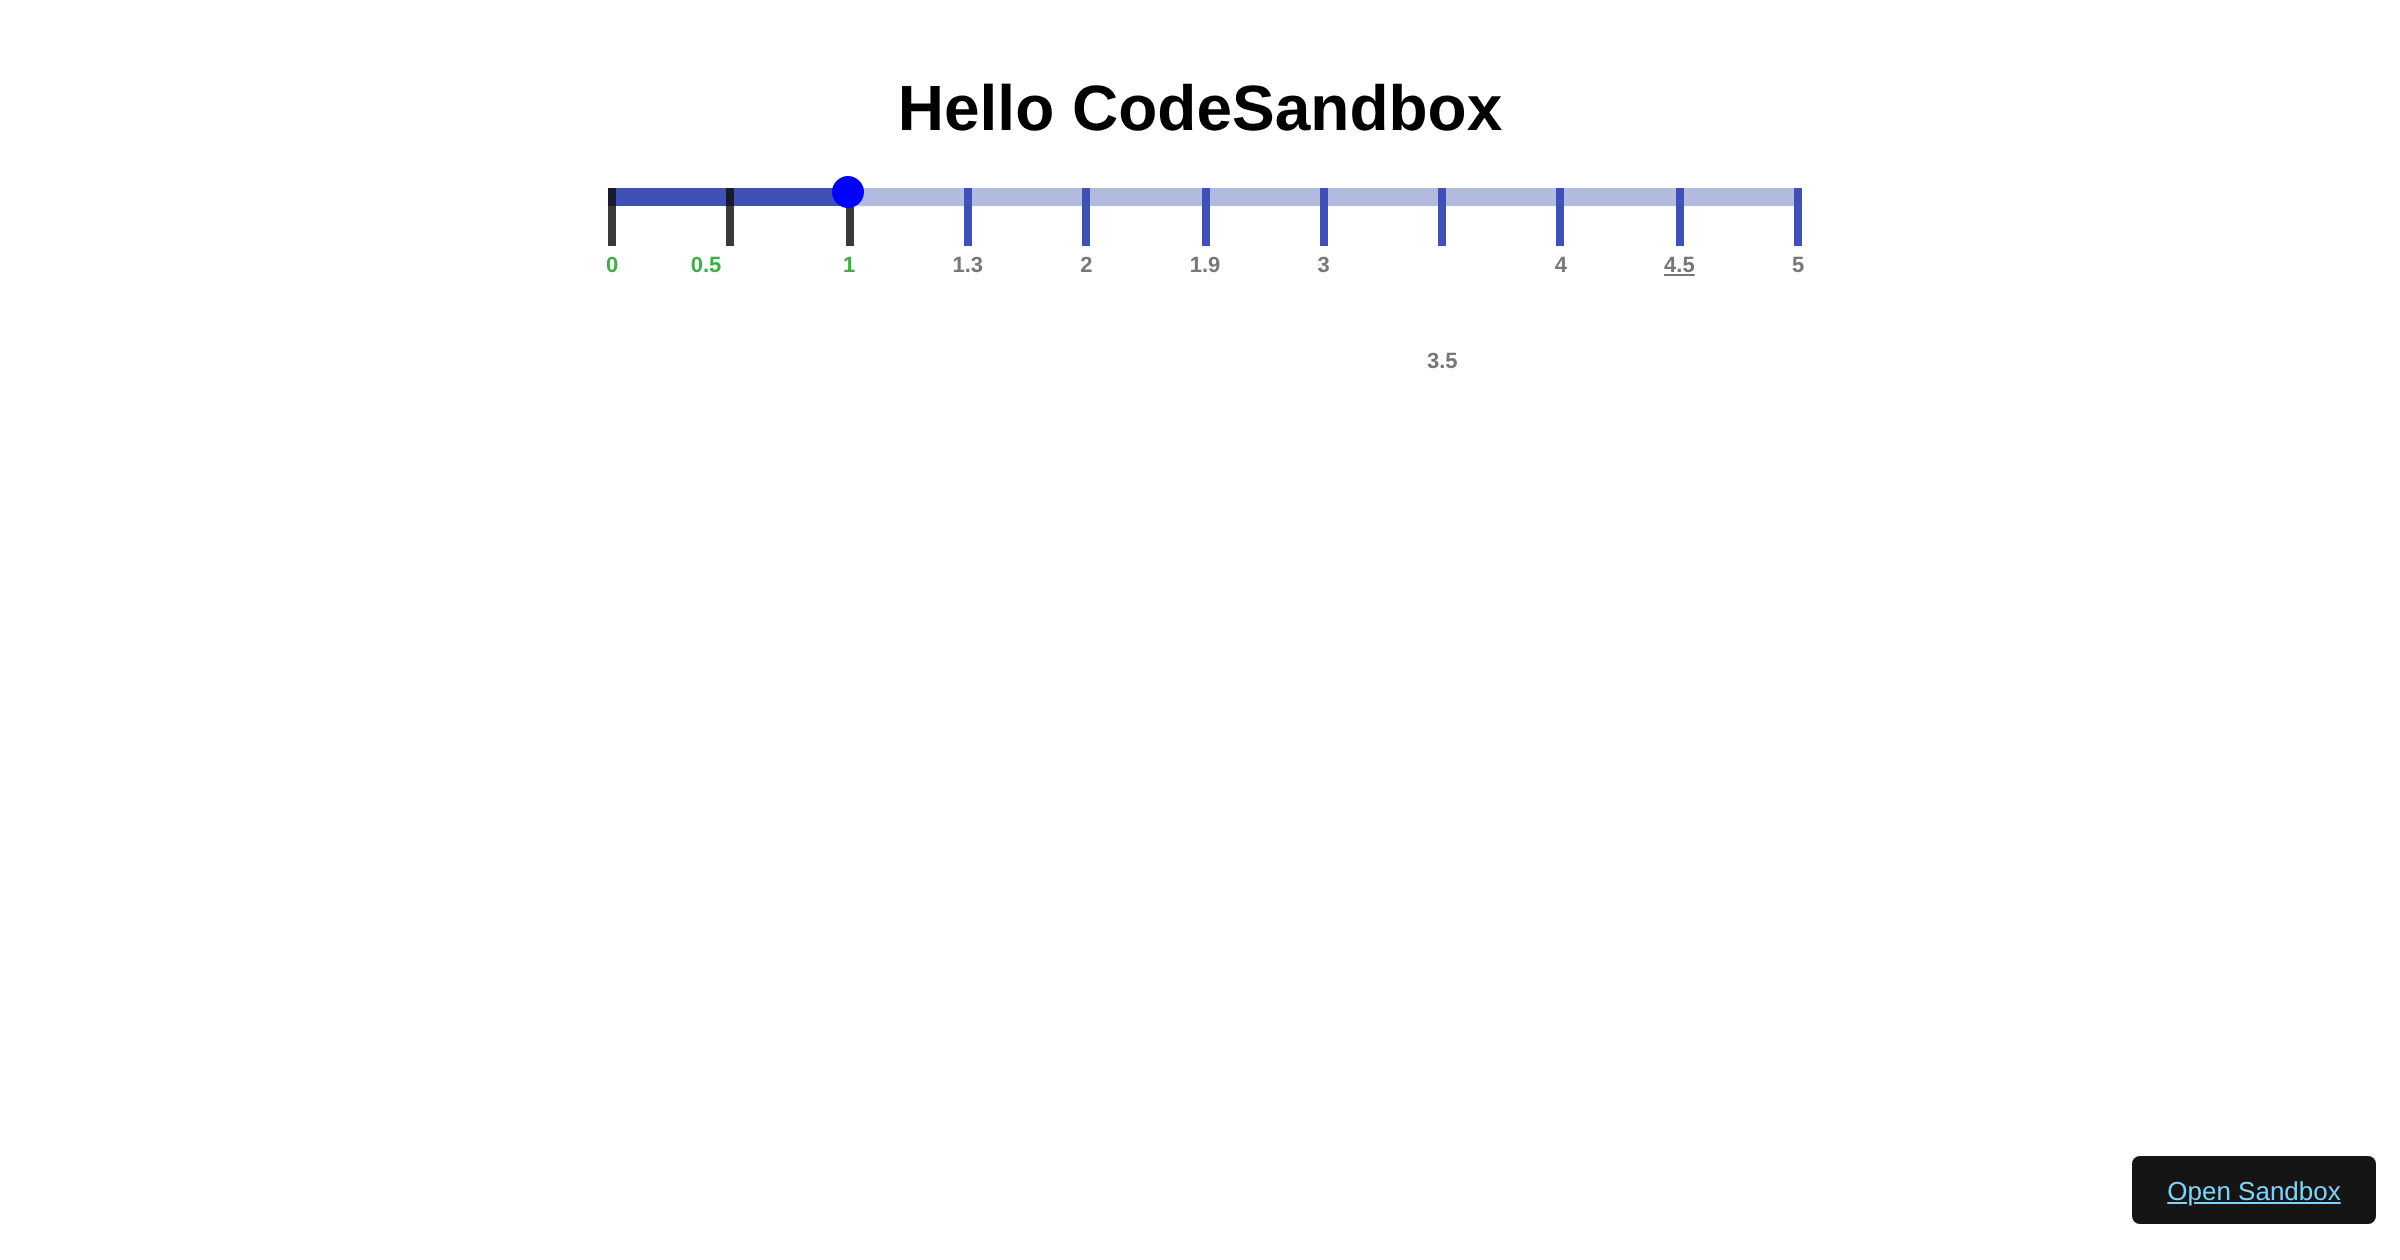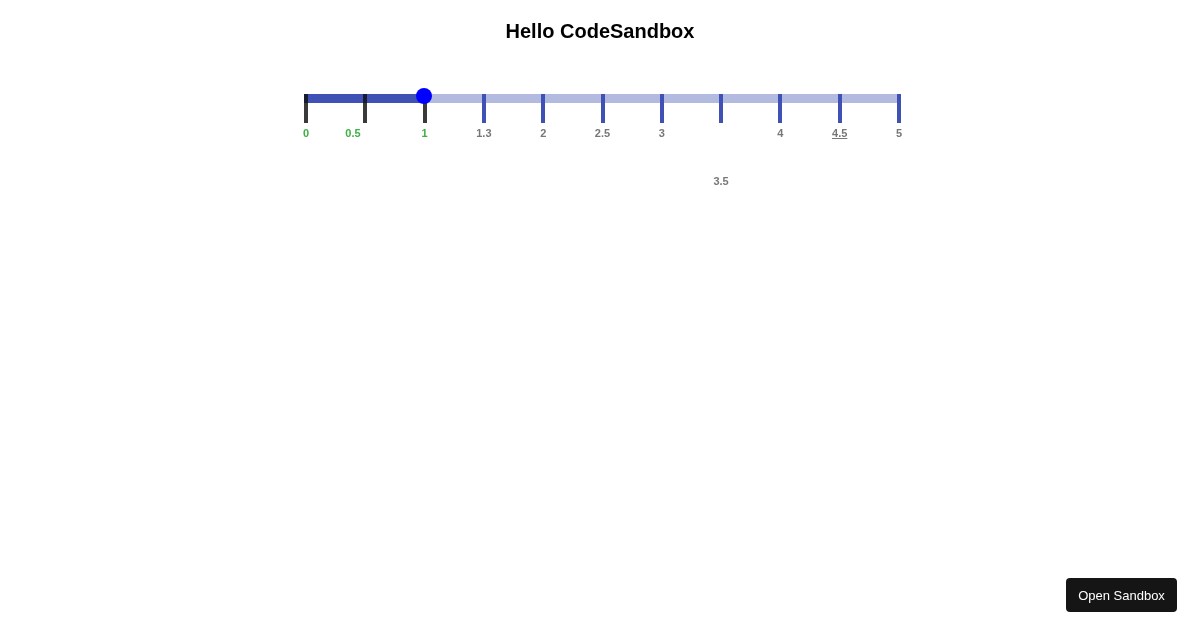--- a/index.html
+++ b/index.html
@@ -2,21 +2,21 @@
 <html><head>
   <meta charset="utf-8">
   <style>
     html, body { margin: 0; padding: 0; }
     body {
       width: 1200px; height: 630px; background: #ffffff; position: relative; overflow: hidden;
       font-family: "Liberation Sans", sans-serif;
     }
     .title {
       position: absolute; left: 0; right: 0; top: 20px; text-align: center;
-      font-size: 20px; font-weight: bold; color: #000; margin: 0;
+      font-size: 32px; font-weight: bold; color: #000; margin: 16px;
     }
     .slider {
       position: absolute; left: 305px; top: 86px; width: 595px; height: 60px;
     }
     .rail {
       position: absolute; left: 0; top: 8px; width: 595px; height: 9px;
       background: #b3badf;
     }
     .track {
       position: absolute; left: 0; top: 8px; height: 9px; background: #3f51b5;
@@ -30,24 +30,24 @@
     .mark-label {
       position: absolute; top: 41px; font-size: 11px; font-weight: bold; color: #777;
       transform: translateX(-50%); white-space: nowrap;
     }
     .mark-label.active { color: #3cb043; }
     .thumb {
       position: absolute; top: 2px; width: 16px; height: 16px; border-radius: 50%;
       background: #0000ff; margin-left: -8px; cursor: pointer;
     }
     .open-btn {
-      position: absolute; left: 1066px; top: 578px; width: 111px; height: 34px;
-      background: #151515; color: #ffffff; border: none; border-radius: 4px;
+      position: absolute; left: 1066px; top: 578px; width: 122px; height: 34px;
+      background: #151515; color: #7dd3fc; border: none; border-radius: 4px;
       font-family: "Liberation Sans", sans-serif; font-size: 13px; cursor: pointer;
-      display: flex; align-items: center; justify-content: center;
+      display: flex; align-items: center; justify-content: center; text-decoration: underline;
     }
   </style>
 </head>
 <body>
 
 <h1 class="title">Hello CodeSandbox</h1>
 
 <div class="slider" id="slider">
   <div class="rail"></div>
   <div class="track" id="track" style="width: 119.6px;"></div>
@@ -56,21 +56,21 @@
       <span class="mark-label active" style="left: 1px;">0</span>
       <div class="mark active on-track" style="left: 60.3px;"></div>
       <span class="mark-label active" style="left: 48px; text-align: center;">0.5</span>
       <div class="mark active on-track" style="left: 119.6px;"></div>
       <span class="mark-label active" style="left: 119.6px;">1</span>
       <div class="mark" style="left: 178.9px;"></div>
       <span class="mark-label" style="left: 178.9px;">1.3</span>
       <div class="mark" style="left: 238.2px;"></div>
       <span class="mark-label" style="left: 238.2px;">2</span>
       <div class="mark" style="left: 297.5px;"></div>
-      <span class="mark-label" style="left: 297.5px;">2.5</span>
+      <span class="mark-label" style="left: 297.5px;">1.9</span>
       <div class="mark" style="left: 356.8px;"></div>
       <span class="mark-label" style="left: 356.8px;">3</span>
       <div class="mark" style="left: 416.1px;"></div>
       <span class="mark-label" style="left: 416.1px; margin-top: 48px;">3.5</span>
       <div class="mark" style="left: 475.4px;"></div>
       <span class="mark-label" style="left: 475.4px;">4</span>
       <div class="mark" style="left: 534.7px;"></div>
       <span class="mark-label" style="left: 534.7px; text-decoration: underline;">4.5</span>
       <div class="mark" style="left: 594px;"></div>
       <span class="mark-label" style="left: 594px;">5</span>

